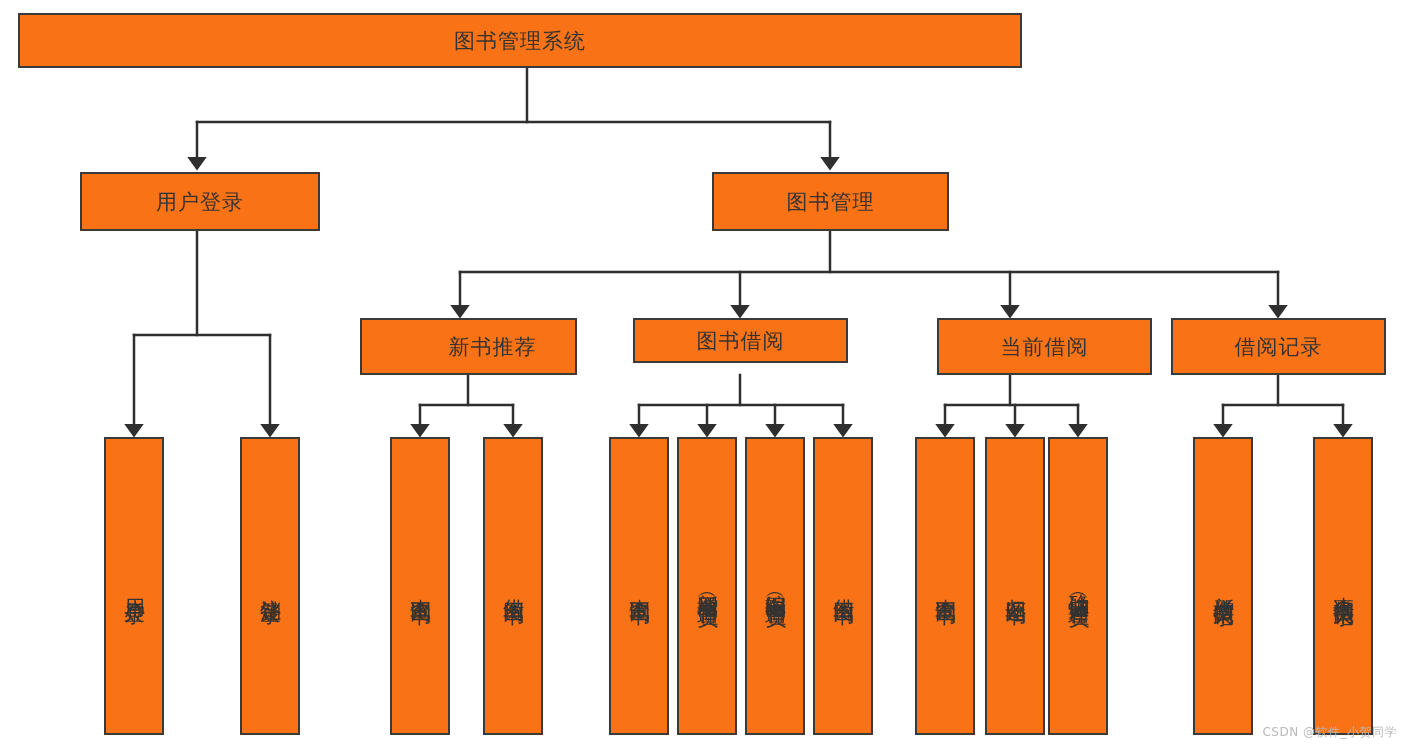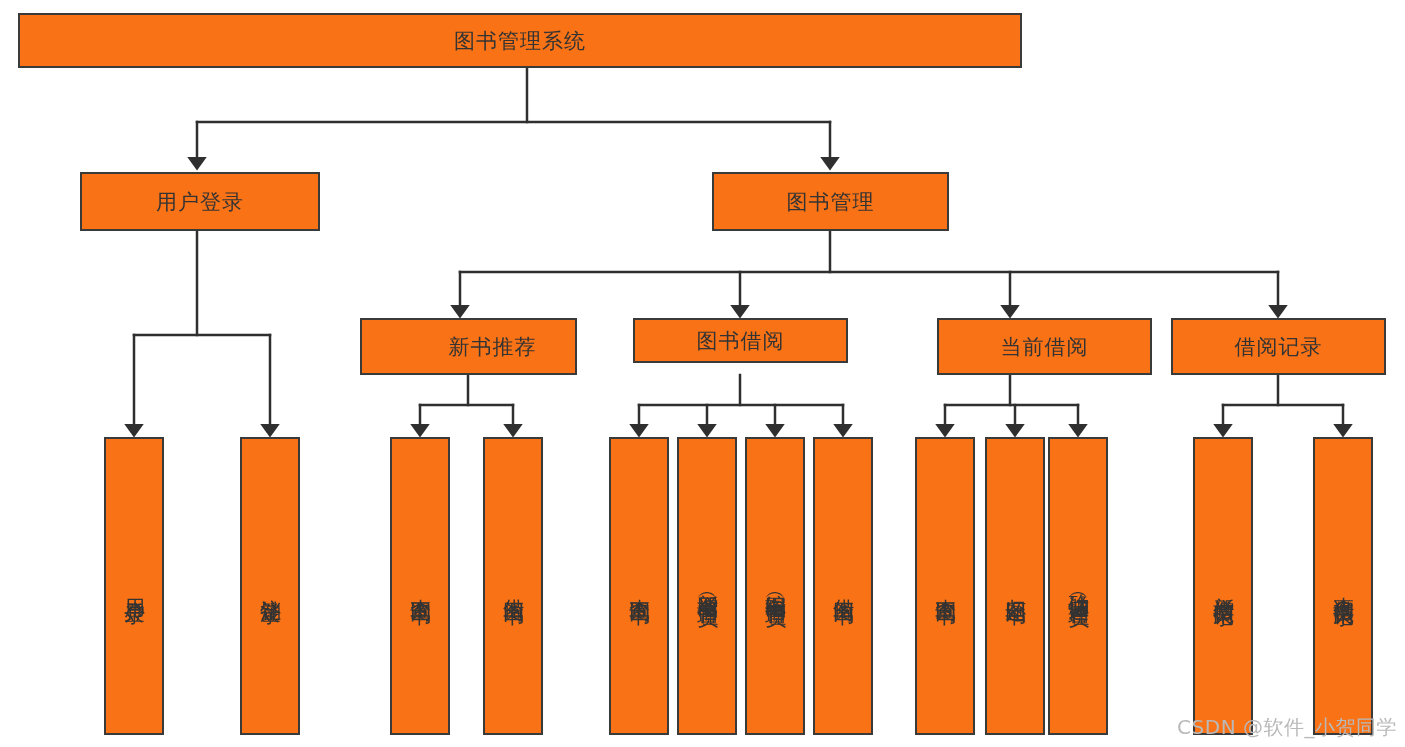--- a/index.html
+++ b/index.html
@@ -11,21 +11,21 @@
   .node{position:absolute;background:#f97316;border:2.5px solid #3a3a3a;
         box-sizing:border-box;display:flex;align-items:center;
         justify-content:center;color:#333333;}
   .node.h{font-size:21px;letter-spacing:1px;white-space:nowrap;}
   .node.v{writing-mode:vertical-rl;text-orientation:upright;
           font-size:21px;line-height:1.22;letter-spacing:2px;
           padding:6px 0;align-items:center;justify-content:center;
           text-align:center;}
   .node.v > span{writing-mode:vertical-rl;text-orientation:upright;
                  display:block;}
-  #watermark{position:absolute;right:8px;bottom:6px;font-size:20px;
+  #watermark{position:absolute;right:8px;bottom:6px;font-size:12px;
              color:#b9b9b9;white-space:nowrap;letter-spacing:0.5px;}
 </style>
 </head>
 <body>
 
 <div id="canvas">
 
   <svg class="wires" viewBox="0 0 1405 747" xmlns="http://www.w3.org/2000/svg">
     <defs>
       <marker id="arw" markerWidth="9" markerHeight="9" refX="1.2" refY="4.5" orient="auto" markerUnits="strokeWidth">

